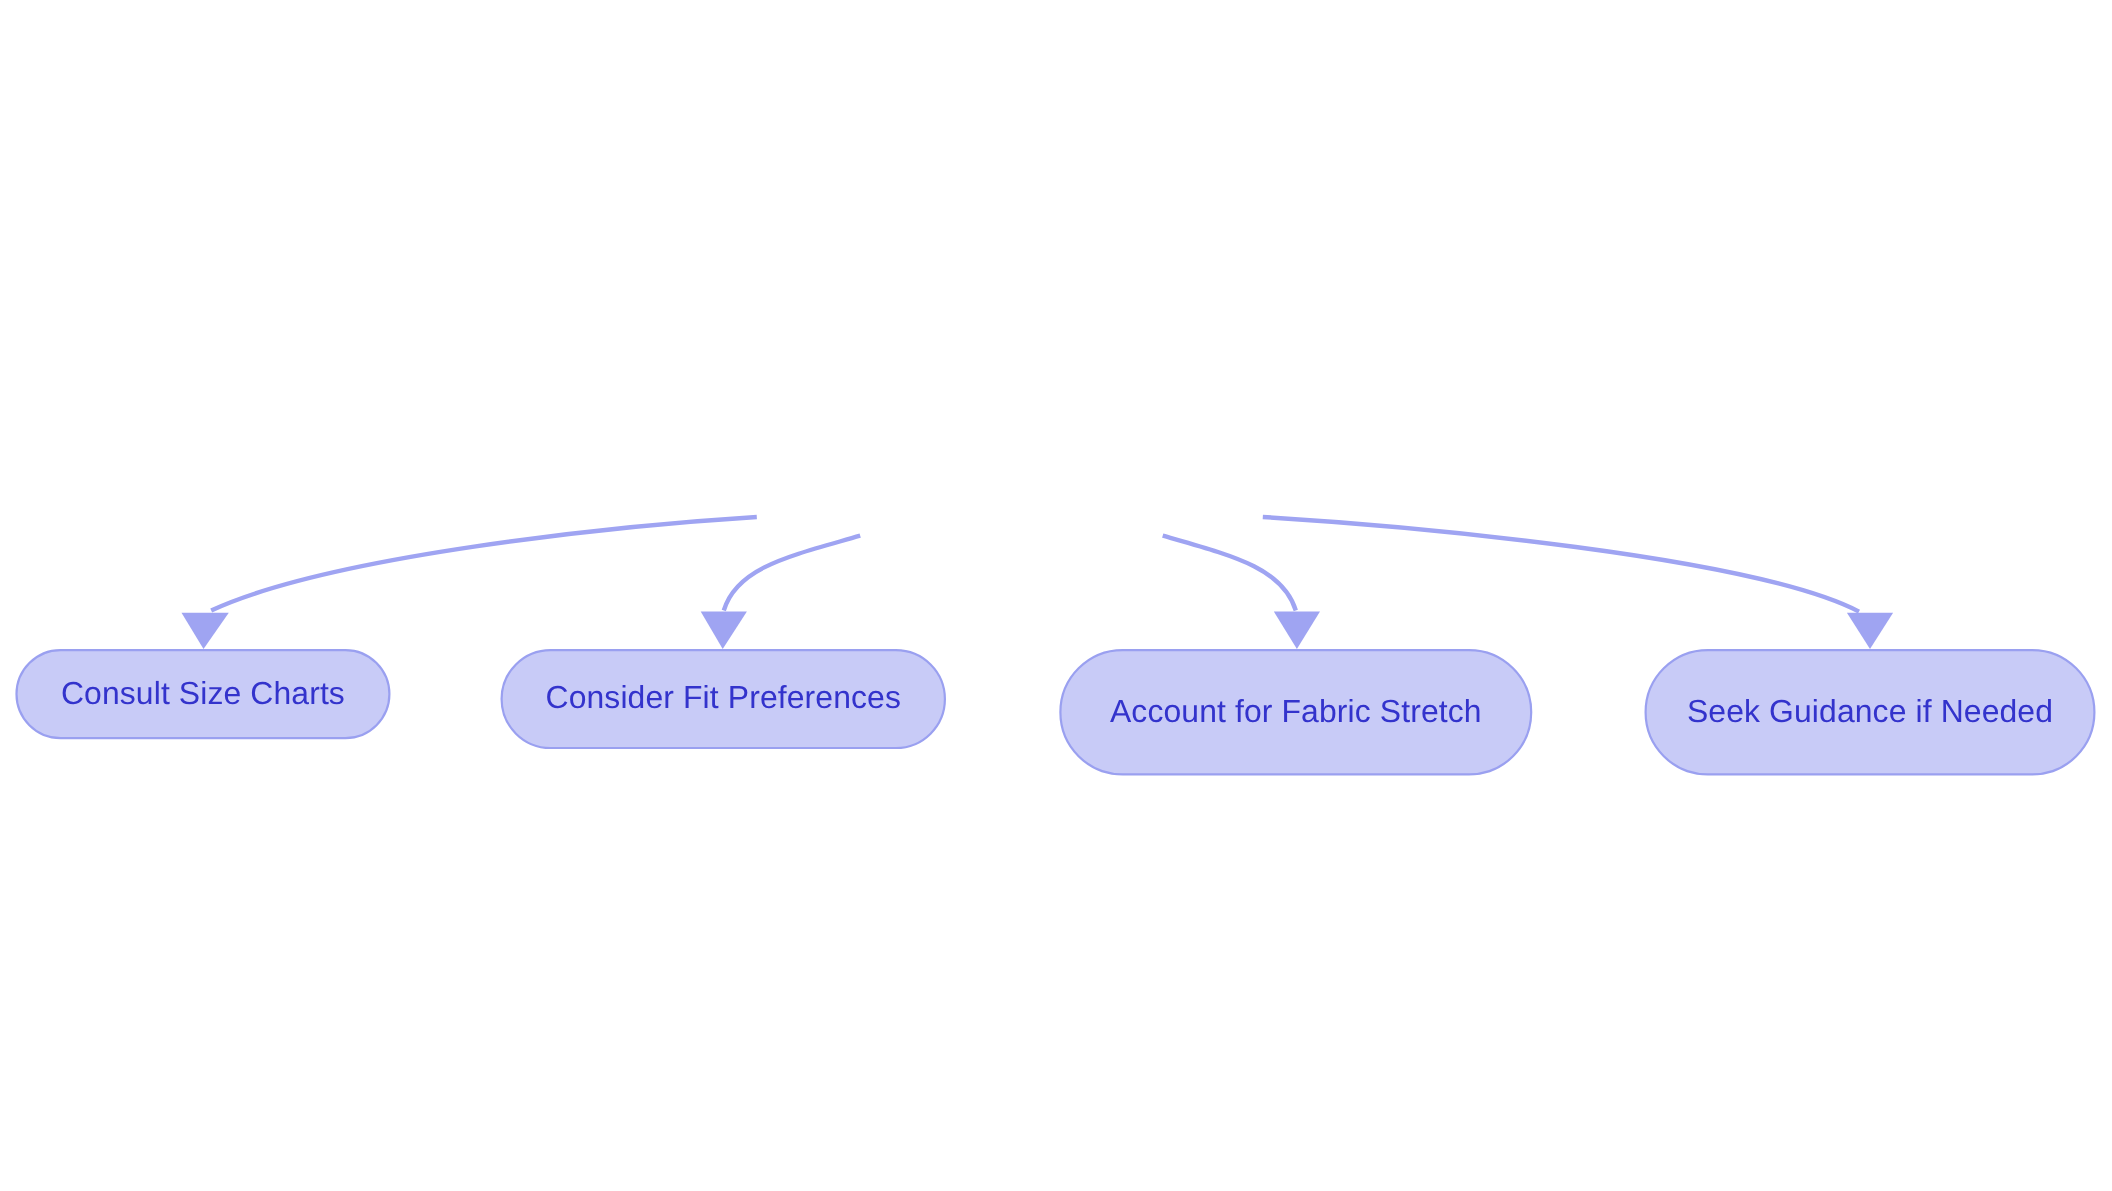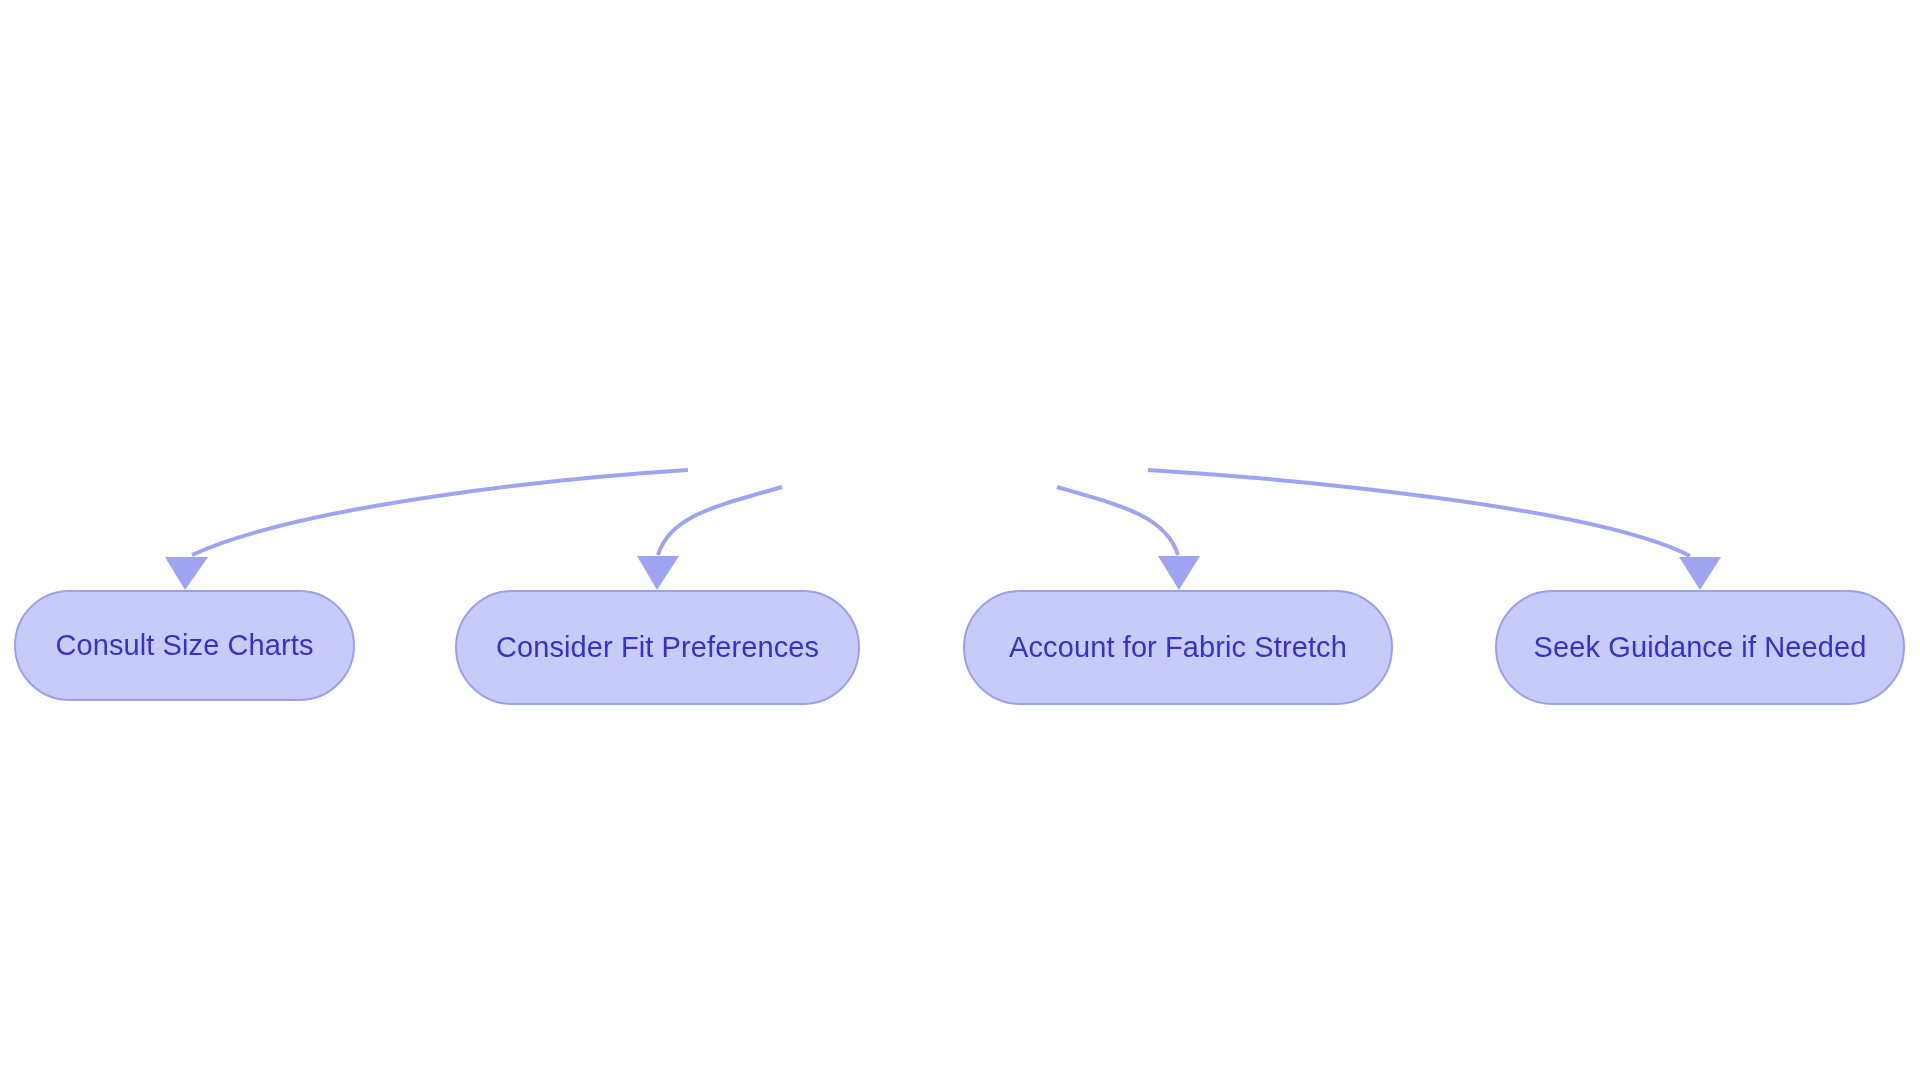--- a/index.html
+++ b/index.html
@@ -80,25 +80,25 @@
         <path class="edge-path" d="M 1057,487 C 1120,505 1166,516 1178,555"></path>
         <polygon class="edge-arrow" points="1179,590 1158,556 1200,556"></polygon>
       </g>
       <g>
         <path class="edge-path" d="M 1148,470 C 1280,478 1594,506 1690,556"></path>
         <polygon class="edge-arrow" points="1700,590 1679,557 1721,557"></polygon>
       </g>
     </svg>
 
 
-  <div class="node" style="left: 14px; top: 590px; width: 341px; height: 111px;">
+  <div class="node" style="left: 14px; top: 590px; width: 341px; height: 82px;">
     <span class="node-label">Consult Size Charts</span>
   </div>
 
-  <div class="node" style="left: 455px; top: 590px; width: 405px; height: 115px;">
+  <div class="node" style="left: 455px; top: 590px; width: 405px; height: 91px;">
     <span class="node-label">Consider Fit Preferences</span>
   </div>
 
   <div class="node" style="left: 963px; top: 590px; width: 430px; height: 115px;">
     <span class="node-label">Account for Fabric Stretch</span>
   </div>
 
   <div class="node" style="left: 1495px; top: 590px; width: 410px; height: 115px;">
     <span class="node-label">Seek Guidance if Needed</span>
   </div>

